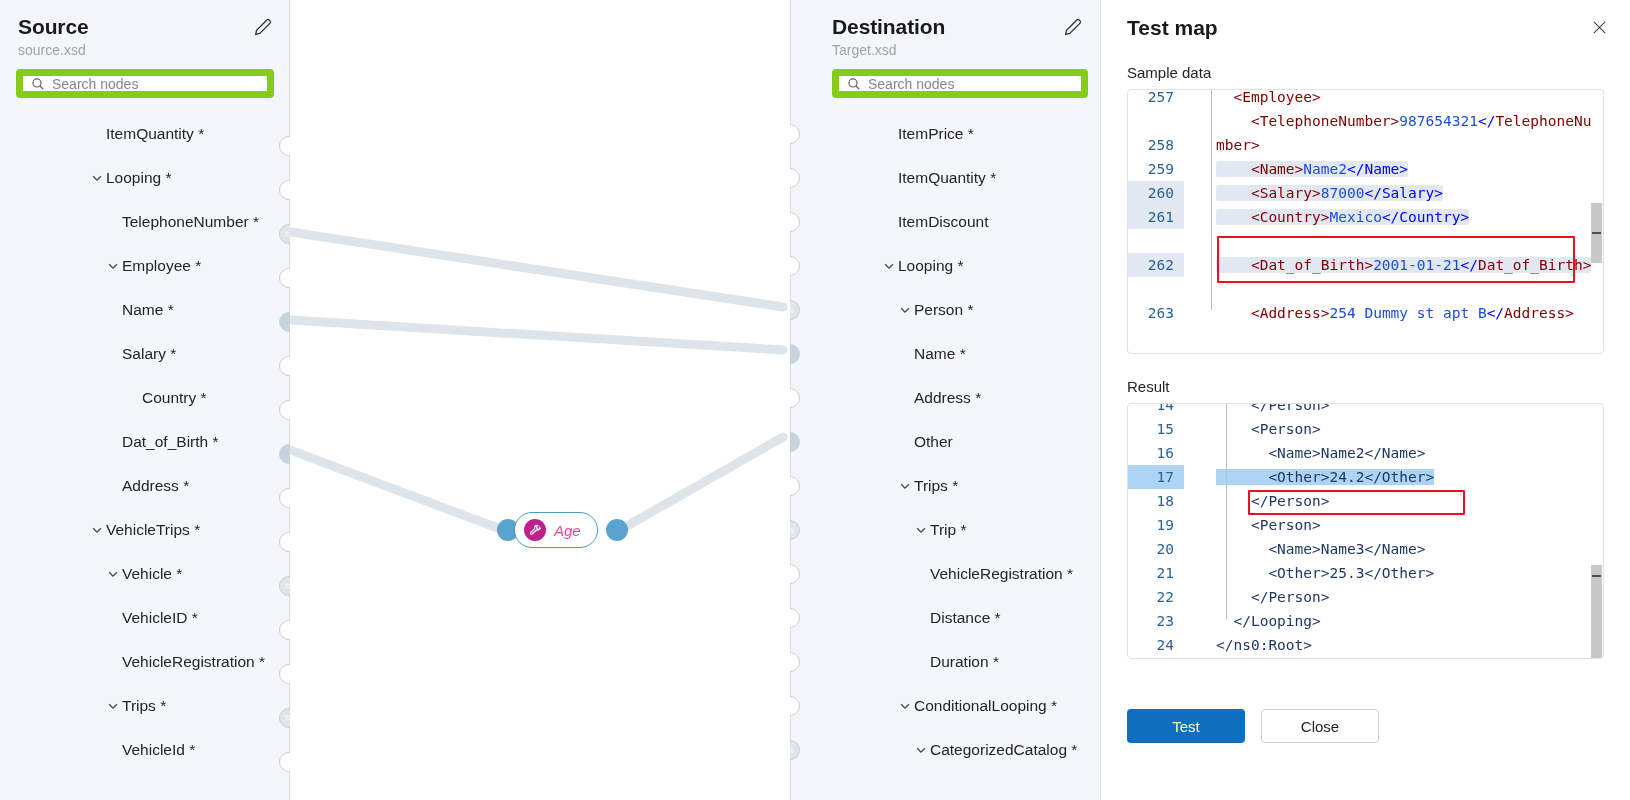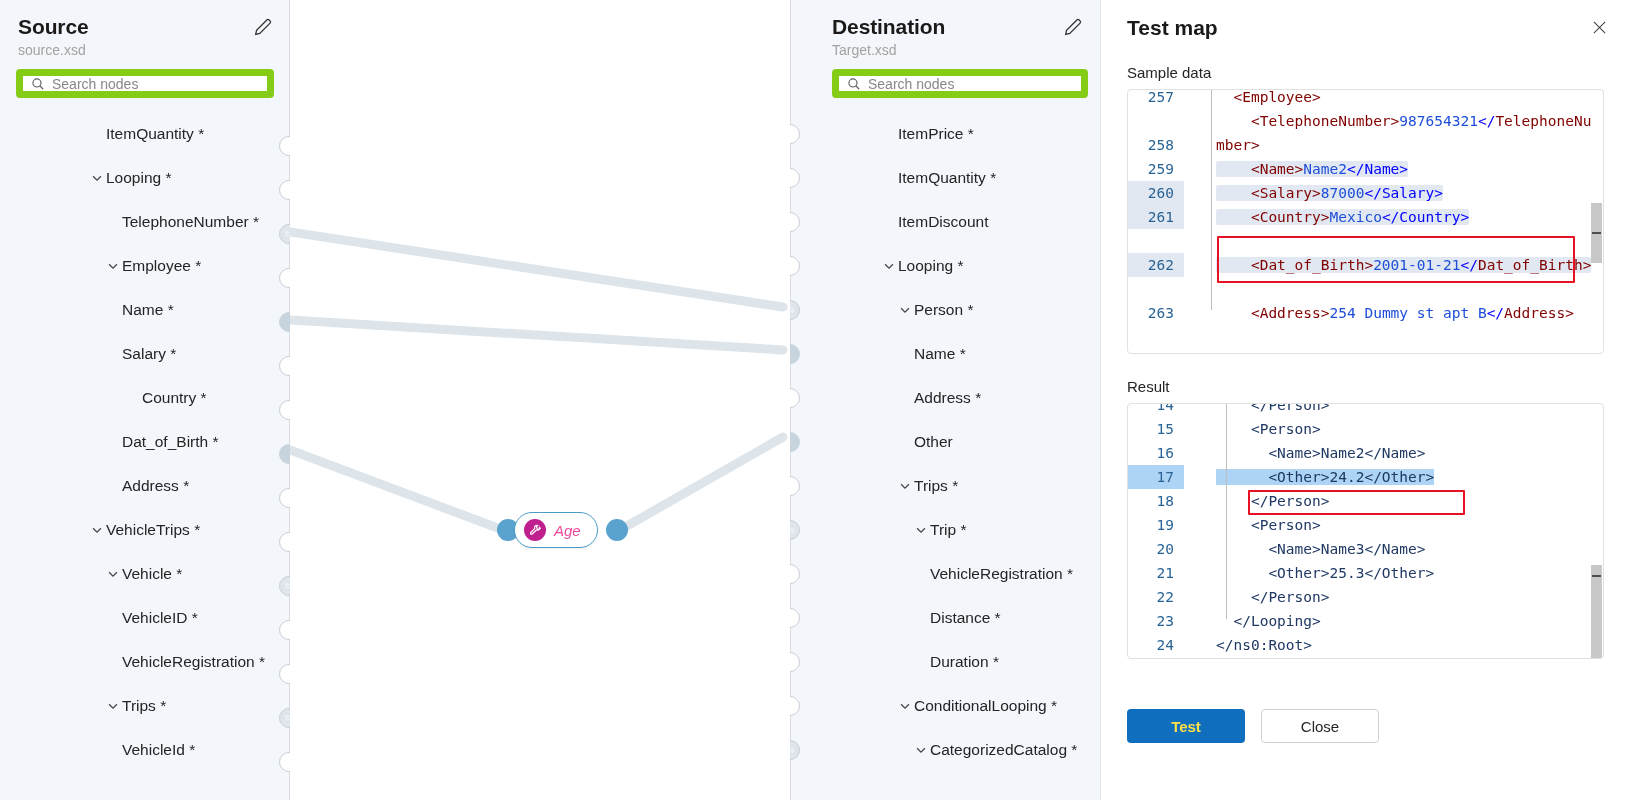--- a/index.html
+++ b/index.html
@@ -279,21 +279,21 @@
   }
   .btn {
     height: 34px;
     min-width: 118px;
     border-radius: 4px;
     font-size: 15px;
     display: flex; align-items: center; justify-content: center;
     cursor: pointer;
     border: 1px solid transparent;
   }
-  .btn-primary { background: #106ebe; color: #fde047; font-weight: 700; }
+  .btn-primary { background: #106ebe; color: #fef9c3; font-weight: 400; }
   .btn-secondary { background: #ffffff; color: #242424; border-color: #d1d1d1; }
 </style>
 </head>
 <body>
 
 <div class="app">
 
   <div class="schema-panel" id="source-panel">
     <div class="panel-head">
       <div class="panel-title">Source</div>

